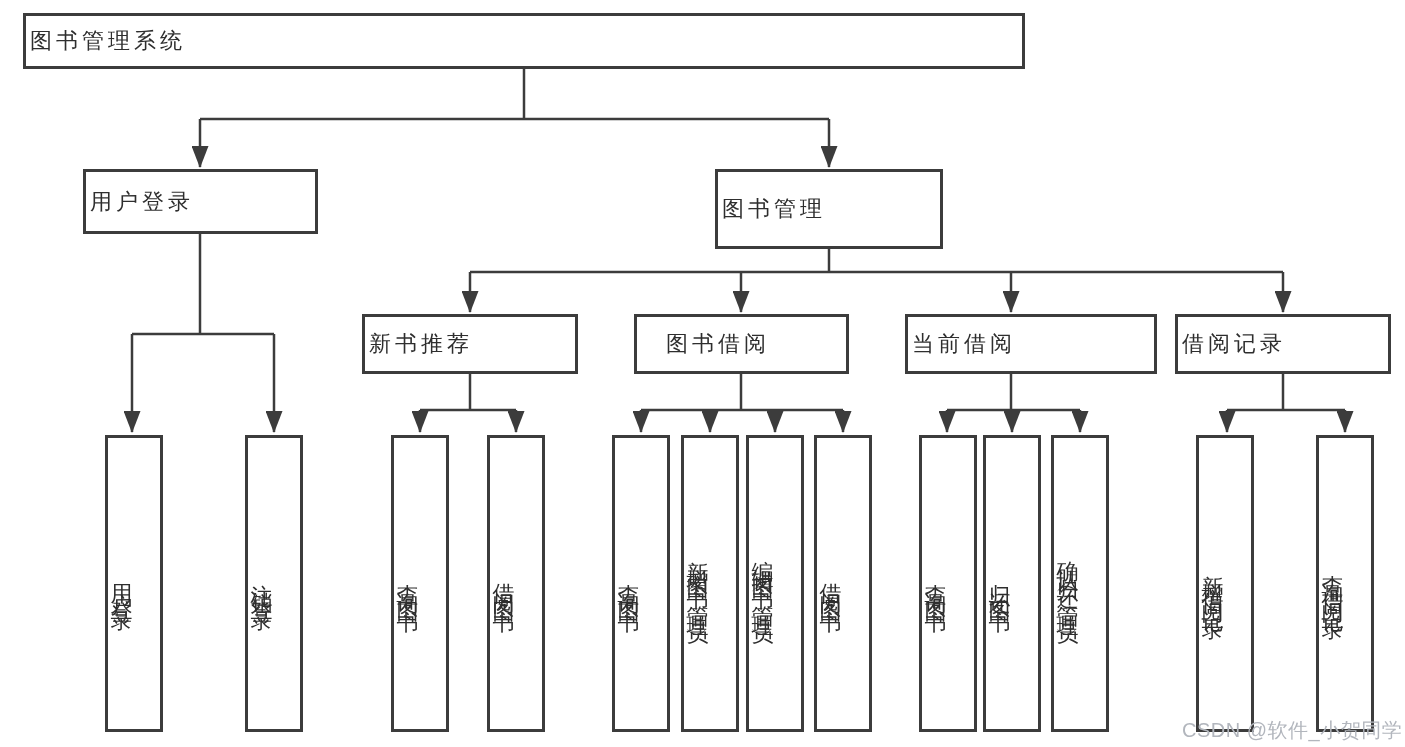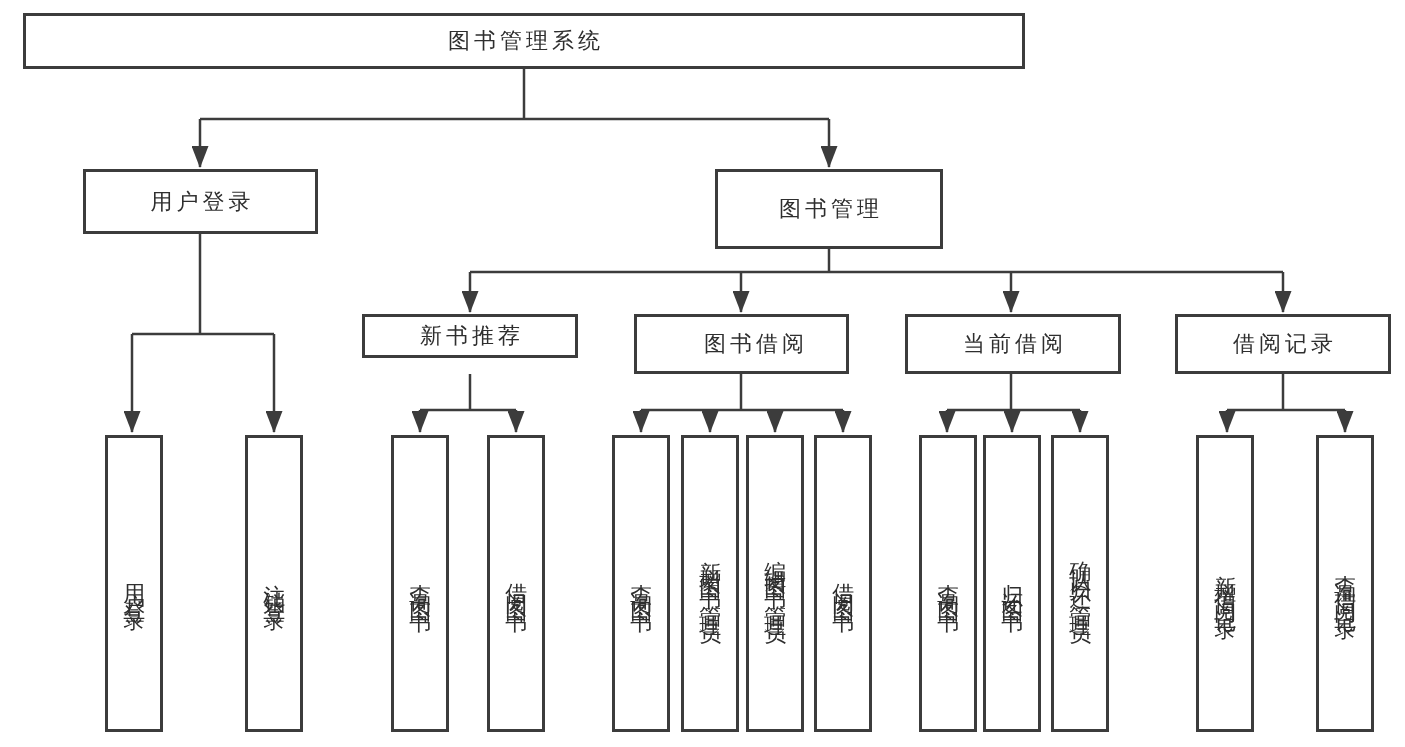--- a/index.html
+++ b/index.html
@@ -9,21 +9,21 @@
     background:#ffffff;
     font-family:"Liberation Sans","DejaVu Sans",sans-serif;
     overflow:hidden;
   }
   .connectors{position:absolute;left:0;top:0;z-index:1;}
   .node{
     position:absolute;
     box-sizing:border-box;
     background:#ffffff;
     border:3px solid #3c3c3c;
-    display:flex;align-items:center;justify-content:center;
+    display:flex;align-items:center;justify-content:flex-start;
     color:#2e2e2e;
     z-index:2;
   }
   .node .lbl{
     font-size:22px;
     letter-spacing:4px;
     white-space:nowrap;
     text-indent:4px; 
   }
   .node.v .lbl{
@@ -103,27 +103,27 @@
     <span class="lbl">图书管理系统</span>
   </div>
 
   <div class="node" style="left:83px;top:169px;width:235px;height:65px;">
     <span class="lbl">用户登录</span>
   </div>
   <div class="node" style="left:715px;top:169px;width:228px;height:80px;">
     <span class="lbl">图书管理</span>
   </div>
 
-  <div class="node" style="left:362px;top:314px;width:216px;height:44px;">
+  <div class="node" style="left:362px;top:314px;width:216px;height:60px;">
     <span class="lbl">新书推荐</span>
   </div>
   <div class="node" style="left:634px;top:314px;width:215px;height:60px;padding-left:25px;">
     <span class="lbl">图书借阅</span>
   </div>
-  <div class="node" style="left:905px;top:314px;width:216px;height:60px;">
+  <div class="node" style="left:905px;top:314px;width:252px;height:60px;">
     <span class="lbl">当前借阅</span>
   </div>
   <div class="node" style="left:1175px;top:314px;width:216px;height:60px;">
     <span class="lbl">借阅记录</span>
   </div>
 
   <div class="node v" style="left:105px;top:435px;width:58px;height:297px;">
     <span class="lbl">用户登录</span>
   </div>
   <div class="node v" style="left:245px;top:435px;width:58px;height:297px;">
@@ -160,14 +160,15 @@
     <span class="lbl">确认归还（管理员）</span>
   </div>
 
   <div class="node v" style="left:1196px;top:435px;width:58px;height:297px;">
     <span class="lbl">新增借阅记录</span>
   </div>
   <div class="node v" style="left:1316px;top:435px;width:58px;height:297px;">
     <span class="lbl">查询借阅记录</span>
   </div>
 
+  <div class="watermark">CSDN @软件_小贺同学</div>
 
 </div>
 
 </body></html>

